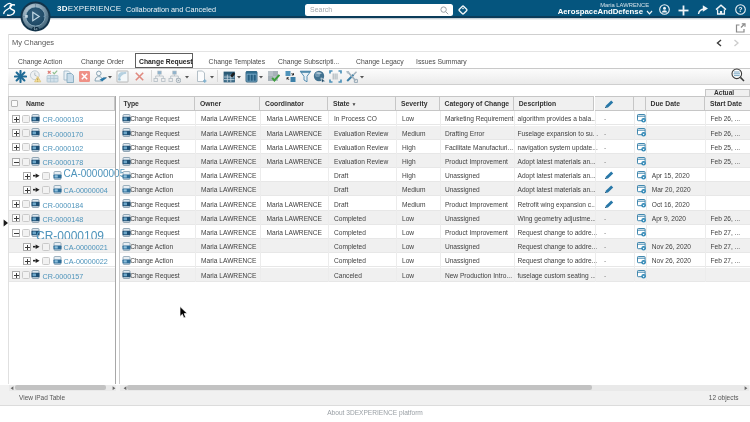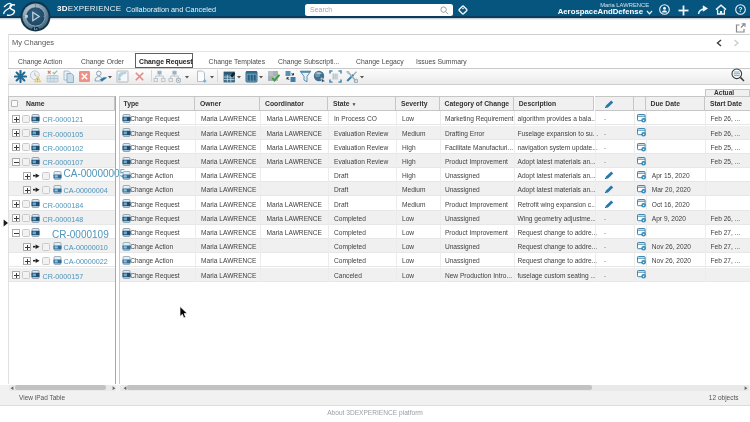--- a/index.html
+++ b/index.html
@@ -280,21 +280,21 @@
     <rect x="1" y="1" width="6" height="6" fill="#fdfdfd"></rect>
     <rect x="1.5" y="3.5" width="5" height="1" fill="#3c3c3c"></rect>
     <rect x="3.5" y="1.5" width="1" height="5" fill="#3c3c3c"></rect>
   </svg>
 <div class="a" style="left:21.5px;top:114.89999999999999px;width:8px;height:8px;background:#f2f2f2;border:1px solid #c9c9c9;border-radius:1.5px"></div>
 <svg class="a" style="left:31px;top:114.2px" width="9" height="9" viewBox="0 0 9 9">
 <rect x="1" y="0.5" width="7" height="8" rx="1" fill="#dfe9f0" stroke="#7b93a5" stroke-width="0.8"></rect>
 <rect x="0.5" y="2.8" width="8" height="4.4" rx="0.8" fill="#1d4f74"></rect>
 <rect x="1.6" y="3.6" width="3.4" height="2.6" rx="0.5" fill="#6da7c9"></rect>
 </svg>
-<div class="a" style="left:42.5px;top:115.39999999999999px;font-size:7.2px;color:#4E94BB;white-space:nowrap">CR-0000121</div>
+<div class="a" style="left:42.5px;top:115.39999999999999px;font-size:7.2px;color:#4E94BB;white-space:nowrap">CR-0000103</div>
 <svg class="a" style="left:122px;top:114.2px" width="9" height="9" viewBox="0 0 9 9">
 <rect x="1" y="0.5" width="7" height="8" rx="1" fill="#dfe9f0" stroke="#7b93a5" stroke-width="0.8"></rect>
 <rect x="0.5" y="2.8" width="8" height="4.4" rx="0.8" fill="#1d4f74"></rect>
 <rect x="1.6" y="3.6" width="3.4" height="2.6" rx="0.5" fill="#6da7c9"></rect>
 </svg>
 <div class="a" style="left:130.2px;top:115.39999999999999px;font-size:6.6px;color:#3f3f3f;white-space:nowrap">Change Request</div>
 <div class="a" style="left:201px;top:115.39999999999999px;font-size:6.6px;color:#3f3f3f;white-space:nowrap">Maria LAWRENCE</div>
 <div class="a" style="left:266.5px;top:115.39999999999999px;font-size:6.6px;color:#3f3f3f;white-space:nowrap">Maria LAWRENCE</div>
 <div class="a" style="left:334px;top:115.39999999999999px;font-size:6.6px;color:#3f3f3f;white-space:nowrap">In Process CO</div>
 <div class="a" style="left:402px;top:115.39999999999999px;font-size:6.6px;color:#3f3f3f">Low</div>
@@ -315,21 +315,21 @@
     <rect x="1" y="1" width="6" height="6" fill="#fdfdfd"></rect>
     <rect x="1.5" y="3.5" width="5" height="1" fill="#3c3c3c"></rect>
     <rect x="3.5" y="1.5" width="1" height="5" fill="#3c3c3c"></rect>
   </svg>
 <div class="a" style="left:21.5px;top:129.1px;width:8px;height:8px;background:#f2f2f2;border:1px solid #c9c9c9;border-radius:1.5px"></div>
 <svg class="a" style="left:31px;top:128.4px" width="9" height="9" viewBox="0 0 9 9">
 <rect x="1" y="0.5" width="7" height="8" rx="1" fill="#dfe9f0" stroke="#7b93a5" stroke-width="0.8"></rect>
 <rect x="0.5" y="2.8" width="8" height="4.4" rx="0.8" fill="#1d4f74"></rect>
 <rect x="1.6" y="3.6" width="3.4" height="2.6" rx="0.5" fill="#6da7c9"></rect>
 </svg>
-<div class="a" style="left:42.5px;top:129.6px;font-size:7.2px;color:#4E94BB;white-space:nowrap">CR-0000105</div>
+<div class="a" style="left:42.5px;top:129.6px;font-size:7.2px;color:#4E94BB;white-space:nowrap">CR-0000170</div>
 <svg class="a" style="left:122px;top:128.4px" width="9" height="9" viewBox="0 0 9 9">
 <rect x="1" y="0.5" width="7" height="8" rx="1" fill="#dfe9f0" stroke="#7b93a5" stroke-width="0.8"></rect>
 <rect x="0.5" y="2.8" width="8" height="4.4" rx="0.8" fill="#1d4f74"></rect>
 <rect x="1.6" y="3.6" width="3.4" height="2.6" rx="0.5" fill="#6da7c9"></rect>
 </svg>
 <div class="a" style="left:130.2px;top:129.6px;font-size:6.6px;color:#3f3f3f;white-space:nowrap">Change Request</div>
 <div class="a" style="left:201px;top:129.6px;font-size:6.6px;color:#3f3f3f;white-space:nowrap">Maria LAWRENCE</div>
 <div class="a" style="left:266.5px;top:129.6px;font-size:6.6px;color:#3f3f3f;white-space:nowrap">Maria LAWRENCE</div>
 <div class="a" style="left:334px;top:129.6px;font-size:6.6px;color:#3f3f3f;white-space:nowrap">Evaluation Review</div>
 <div class="a" style="left:402px;top:129.6px;font-size:6.6px;color:#3f3f3f">Medium</div>
@@ -384,21 +384,21 @@
     <rect x="0" y="0" width="8" height="8" fill="#ababab"></rect>
     <rect x="1" y="1" width="6" height="6" fill="#fdfdfd"></rect>
     <rect x="1.5" y="3.5" width="5" height="1" fill="#3c3c3c"></rect>
   </svg>
 <div class="a" style="left:21.5px;top:157.49999999999997px;width:8px;height:8px;background:#f2f2f2;border:1px solid #c9c9c9;border-radius:1.5px"></div>
 <svg class="a" style="left:31px;top:156.79999999999998px" width="9" height="9" viewBox="0 0 9 9">
 <rect x="1" y="0.5" width="7" height="8" rx="1" fill="#dfe9f0" stroke="#7b93a5" stroke-width="0.8"></rect>
 <rect x="0.5" y="2.8" width="8" height="4.4" rx="0.8" fill="#1d4f74"></rect>
 <rect x="1.6" y="3.6" width="3.4" height="2.6" rx="0.5" fill="#6da7c9"></rect>
 </svg>
-<div class="a" style="left:42.5px;top:157.99999999999997px;font-size:7.2px;color:#4E94BB;white-space:nowrap">CR-0000107</div>
+<div class="a" style="left:42.5px;top:157.99999999999997px;font-size:7.2px;color:#4E94BB;white-space:nowrap">CR-0000178</div>
 <svg class="a" style="left:122px;top:156.79999999999998px" width="9" height="9" viewBox="0 0 9 9">
 <rect x="1" y="0.5" width="7" height="8" rx="1" fill="#dfe9f0" stroke="#7b93a5" stroke-width="0.8"></rect>
 <rect x="0.5" y="2.8" width="8" height="4.4" rx="0.8" fill="#1d4f74"></rect>
 <rect x="1.6" y="3.6" width="3.4" height="2.6" rx="0.5" fill="#6da7c9"></rect>
 </svg>
 <div class="a" style="left:130.2px;top:157.99999999999997px;font-size:6.6px;color:#3f3f3f;white-space:nowrap">Change Request</div>
 <div class="a" style="left:201px;top:157.99999999999997px;font-size:6.6px;color:#3f3f3f;white-space:nowrap">Maria LAWRENCE</div>
 <div class="a" style="left:266.5px;top:157.99999999999997px;font-size:6.6px;color:#3f3f3f;white-space:nowrap">Maria LAWRENCE</div>
 <div class="a" style="left:334px;top:157.99999999999997px;font-size:6.6px;color:#3f3f3f;white-space:nowrap">Evaluation Review</div>
 <div class="a" style="left:402px;top:157.99999999999997px;font-size:6.6px;color:#3f3f3f">High</div>
@@ -574,21 +574,21 @@
     <rect x="0" y="0" width="8" height="8" fill="#ababab"></rect>
     <rect x="1" y="1" width="6" height="6" fill="#fdfdfd"></rect>
     <rect x="1.5" y="3.5" width="5" height="1" fill="#3c3c3c"></rect>
   </svg>
 <div class="a" style="left:21.5px;top:228.49999999999997px;width:8px;height:8px;background:#f2f2f2;border:1px solid #c9c9c9;border-radius:1.5px"></div>
 <svg class="a" style="left:31px;top:227.79999999999998px" width="9" height="9" viewBox="0 0 9 9">
 <rect x="1" y="0.5" width="7" height="8" rx="1" fill="#dfe9f0" stroke="#7b93a5" stroke-width="0.8"></rect>
 <rect x="0.5" y="2.8" width="8" height="4.4" rx="0.8" fill="#1d4f74"></rect>
 <rect x="1.6" y="3.6" width="3.4" height="2.6" rx="0.5" fill="#6da7c9"></rect>
 </svg>
-<div class="a" style="left:52px;top:228.99999999999997px;font-size:10px;color:#4E94BB;white-space:nowrap">CR-0000109</div>
+<div class="a" style="left:36px;top:228.99999999999997px;font-size:12px;color:#4E94BB;white-space:nowrap">CR-0000109</div>
 <svg class="a" style="left:122px;top:227.79999999999998px" width="9" height="9" viewBox="0 0 9 9">
 <rect x="1" y="0.5" width="7" height="8" rx="1" fill="#dfe9f0" stroke="#7b93a5" stroke-width="0.8"></rect>
 <rect x="0.5" y="2.8" width="8" height="4.4" rx="0.8" fill="#1d4f74"></rect>
 <rect x="1.6" y="3.6" width="3.4" height="2.6" rx="0.5" fill="#6da7c9"></rect>
 </svg>
 <div class="a" style="left:130.2px;top:228.99999999999997px;font-size:6.6px;color:#3f3f3f;white-space:nowrap">Change Request</div>
 <div class="a" style="left:201px;top:228.99999999999997px;font-size:6.6px;color:#3f3f3f;white-space:nowrap">Maria LAWRENCE</div>
 <div class="a" style="left:266.5px;top:228.99999999999997px;font-size:6.6px;color:#3f3f3f;white-space:nowrap">Maria LAWRENCE</div>
 <div class="a" style="left:334px;top:228.99999999999997px;font-size:6.6px;color:#3f3f3f;white-space:nowrap">Completed</div>
 <div class="a" style="left:402px;top:228.99999999999997px;font-size:6.6px;color:#3f3f3f">Low</div>
@@ -613,21 +613,21 @@
 <svg class="a" style="left:32.5px;top:243.7px" width="7" height="5.4" viewBox="0 0 7 5.4">
 <rect x="0" y="1.9" width="2.6" height="1.6" fill="#222"></rect>
 <path d="M2.6 0.4 L6.6 2.7 L2.6 5 Z" fill="#222"></path>
 </svg>
 <div class="a" style="left:42px;top:242.7px;width:8px;height:8px;background:#f2f2f2;border:1px solid #c9c9c9;border-radius:1.5px"></div>
 <svg class="a" style="left:52.5px;top:242.0px" width="9" height="9" viewBox="0 0 9 9">
 <rect x="1" y="0.5" width="7" height="8" rx="1" fill="#e6edf2" stroke="#87a0b0" stroke-width="0.8"></rect>
 <rect x="0.5" y="3.4" width="8" height="4" rx="0.8" fill="#2e6e99"></rect>
 <rect x="1.6" y="4.2" width="3.2" height="2.2" rx="0.5" fill="#8fc0dc"></rect>
 </svg>
-<div class="a" style="left:63.5px;top:243.2px;font-size:7.2px;color:#4E94BB;white-space:nowrap">CA-00000010</div>
+<div class="a" style="left:63.5px;top:243.2px;font-size:7.2px;color:#4E94BB;white-space:nowrap">CA-00000021</div>
 <svg class="a" style="left:122px;top:242.0px" width="9" height="9" viewBox="0 0 9 9">
 <rect x="1" y="0.5" width="7" height="8" rx="1" fill="#e6edf2" stroke="#87a0b0" stroke-width="0.8"></rect>
 <rect x="0.5" y="3.4" width="8" height="4" rx="0.8" fill="#2e6e99"></rect>
 <rect x="1.6" y="4.2" width="3.2" height="2.2" rx="0.5" fill="#8fc0dc"></rect>
 </svg>
 <div class="a" style="left:130.2px;top:243.2px;font-size:6.6px;color:#3f3f3f;white-space:nowrap">Change Action</div>
 <div class="a" style="left:201px;top:243.2px;font-size:6.6px;color:#3f3f3f;white-space:nowrap">Maria LAWRENCE</div>
 <div class="a" style="left:334px;top:243.2px;font-size:6.6px;color:#3f3f3f;white-space:nowrap">Completed</div>
 <div class="a" style="left:402px;top:243.2px;font-size:6.6px;color:#3f3f3f">Low</div>
 <div class="a" style="left:444.9px;top:243.2px;font-size:6.6px;color:#3f3f3f;white-space:nowrap">Unassigned</div>

